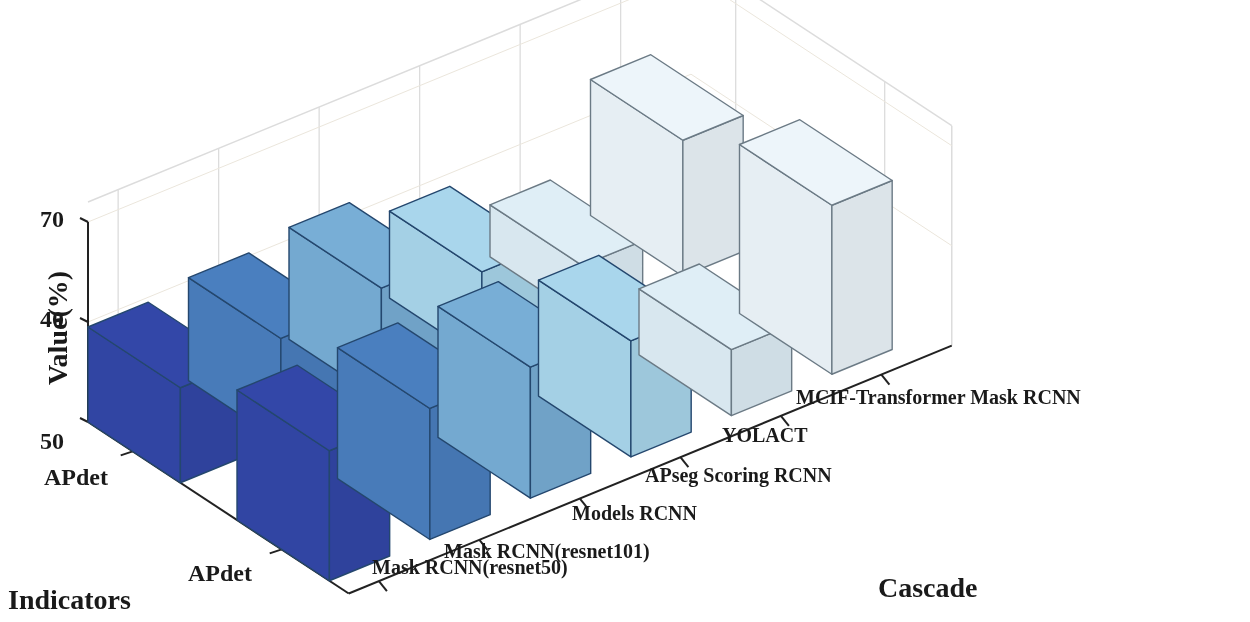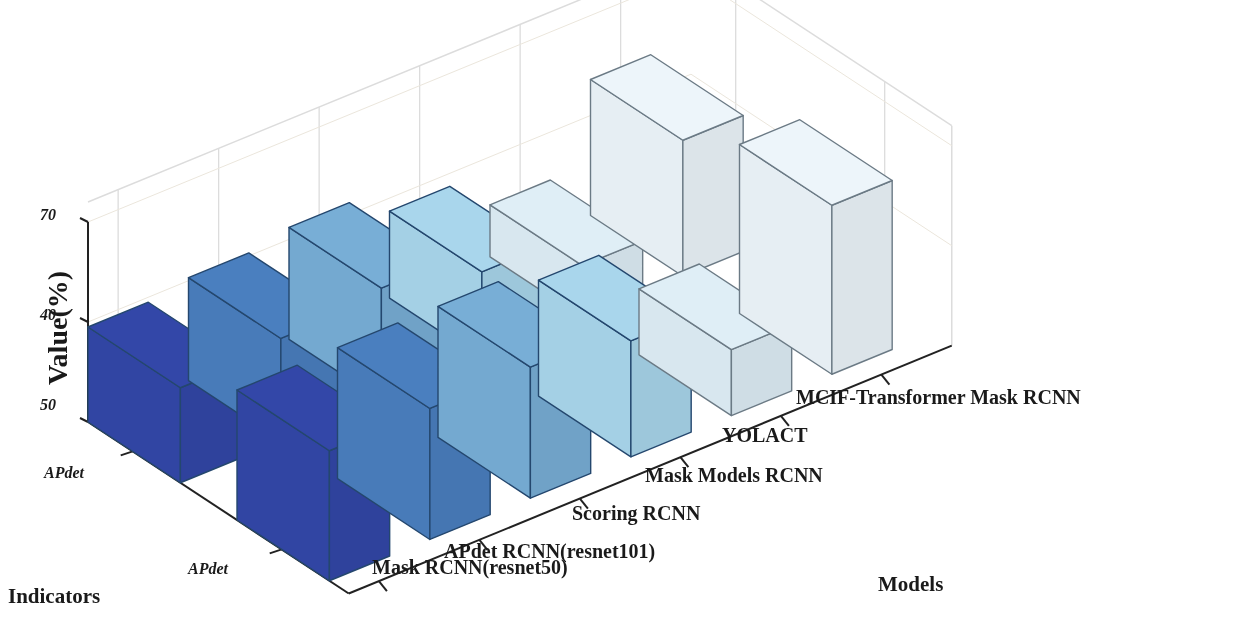--- a/index.html
+++ b/index.html
@@ -1,23 +1,23 @@
 <!DOCTYPE html>
 <html><head>
 <meta charset="utf-8">
 <style>
   html, body { margin: 0; padding: 0; background: #ffffff; }
   body { width: 1250px; height: 622px; overflow: hidden; position: relative;
          font-family: "Liberation Serif", "DejaVu Serif", serif; }
   #chart { position: absolute; left: 0; top: 0; width: 1250px; height: 622px; }
   .lbl { position: absolute; font-weight: bold; color: #1a1a1a; white-space: nowrap;
          font-family: "Liberation Serif", "DejaVu Serif", serif; }
-  .tick-lbl { font-size: 16px; font-style: italic; }
+  .tick-lbl { font-size: 24px; }
   .model-lbl { font-size: 20px; }
-  .axis-title { font-size: 21px; }
+  .axis-title { font-size: 28px; }
   .ylabel { position: absolute; left: -12px; top: 312px; font-size: 28px; font-weight: bold;
             transform: rotate(-90deg); transform-origin: center; width: 140px; text-align: center;
             font-family: "Liberation Serif", "DejaVu Serif", serif; color:#1a1a1a; }
 </style>
 </head>
 <body>
 
 <svg id="chart" width="1250" height="622" viewBox="0 0 1250 622" xmlns="http://www.w3.org/2000/svg">
   <g id="walls">
       <line x1="88" y1="202" x2="691" y2="-45.79999999999998" stroke="#dcdcdc" stroke-width="1.5"></line>
@@ -111,29 +111,29 @@
       <g>
         <polygon points="739.5,313.5 831.88,374.26 831.88,205.25999999999993 739.5,144.49999999999994" fill="rgb(230,238,243)" stroke="#6b7a85" stroke-width="1.4" stroke-linejoin="round"></polygon>
         <polygon points="831.88,374.26 892.18,349.48 892.18,180.47999999999996 831.88,205.25999999999993" fill="rgb(220,228,233)" stroke="#6b7a85" stroke-width="1.4" stroke-linejoin="round"></polygon>
         <polygon points="739.5,144.49999999999994 799.8,119.71999999999997 892.18,180.47999999999996 831.88,205.25999999999993" fill="rgb(237,245,250)" stroke="#6b7a85" stroke-width="1.4" stroke-linejoin="round"></polygon>
       </g>
     </g>
 </svg>
 
 <div class="lbl tick-lbl" style="left:40px; top:206px;">70</div>
 <div class="lbl tick-lbl" style="left:40px; top:306px;">40</div>
-<div class="lbl tick-lbl" style="left:40px; top:396px;">50</div>
+<div class="lbl tick-lbl" style="left:40px; top:428px;">50</div>
 
 <div class="ylabel">Value(%)</div>
 
 <div class="lbl tick-lbl" style="left:44px; top:464px;text-align:right;">APdet</div>
 <div class="lbl tick-lbl" style="left:188px; top:560px;">APdet</div>
 
 <div class="lbl axis-title" style="left:8px; top:584px;">Indicators</div>
 
 <div class="lbl model-lbl" style="left:372px; top:556px;">Mask RCNN(resnet50)</div>
-<div class="lbl model-lbl" style="left:444px; top:540px;">APdet RCNN(resnet101)</div>
-<div class="lbl model-lbl" style="left:572px; top:502px;">Scoring RCNN</div>
-<div class="lbl model-lbl" style="left:645px; top:464px;">Mask Models RCNN</div>
+<div class="lbl model-lbl" style="left:444px; top:540px;">Mask RCNN(resnet101)</div>
+<div class="lbl model-lbl" style="left:572px; top:502px;">Models RCNN</div>
+<div class="lbl model-lbl" style="left:645px; top:464px;">APseg Scoring RCNN</div>
 <div class="lbl model-lbl" style="left:722px; top:424px;">YOLACT</div>
 <div class="lbl model-lbl" style="left:796px; top:386px;">MCIF-Transformer Mask RCNN</div>
 
-<div class="lbl axis-title" style="left:878px; top:572px;">Models</div>
+<div class="lbl axis-title" style="left:878px; top:572px;">Cascade</div>
 
 </body></html>

